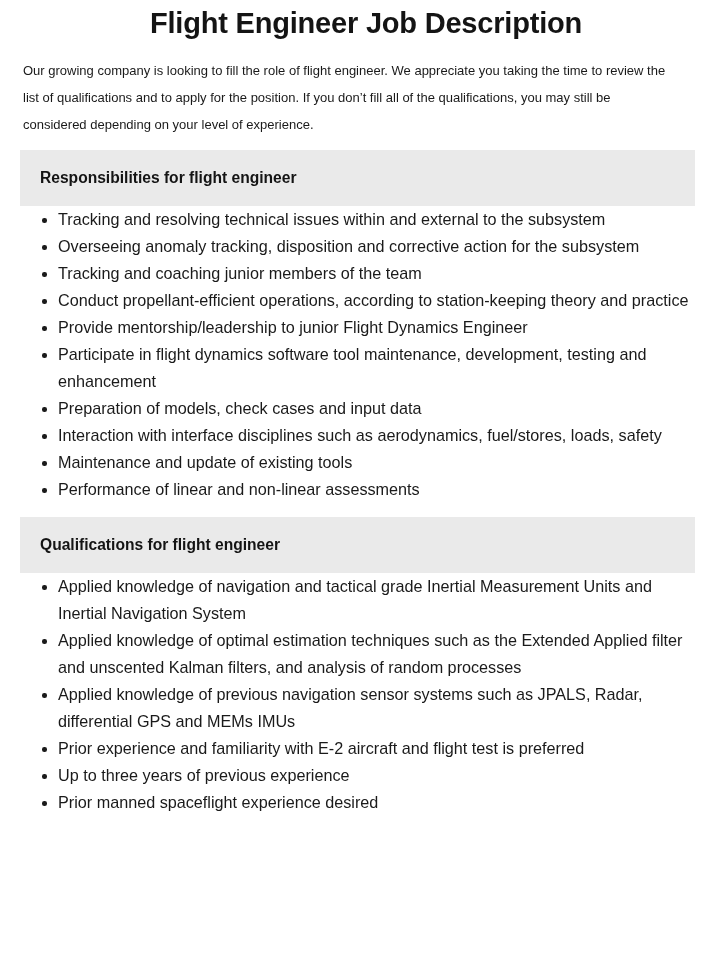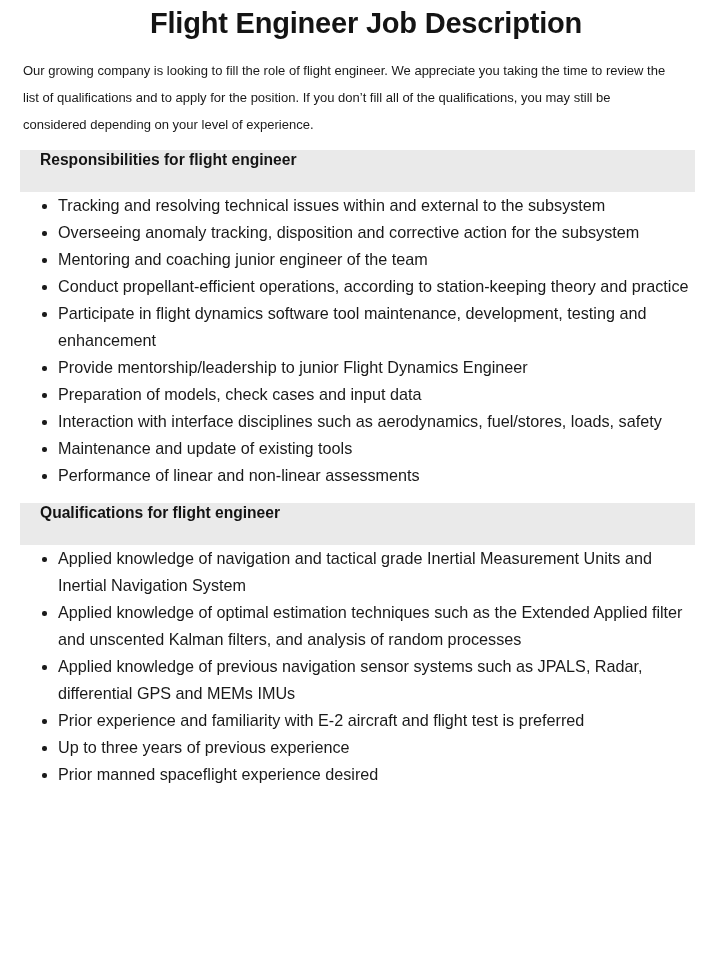--- a/index.html
+++ b/index.html
@@ -38,22 +38,23 @@
     line-height: 27px;
     color: #1a1a1a;
     max-width: 700px;
   }
   .section {
     margin-top: 0;
   }
   .section-header {
     background: #eaeaea;
     margin: 0 25px 0 20px;
-    height: 42px;
+    height: 56px;
     display: flex;
+    align-items: center;
     padding: 0 0 0 20px;
   }
   .section-header-text {
     font-size: 15.6px;
     font-weight: bold;
     color: #141414;
     line-height: 20px;
   }
   .sec-resp-wrap { padding-top: 12px; }
   .sec-qual-wrap { padding-top: 14px; }
@@ -93,24 +94,24 @@
 
   <p class="intro">Our growing company is looking to fill the role of flight engineer. We appreciate you taking the time to review the list of qualifications and to apply for the position. If you don’t fill all of the qualifications, you may still be considered depending on your level of experience.</p>
 
   <div class="section sec-resp-wrap">
     <div class="section-header">
       <span class="section-header-text">Responsibilities for flight engineer</span>
     </div>
     <ul class="bullets resp-list">
       <li>Tracking and resolving technical issues within and external to the subsystem</li>
       <li>Overseeing anomaly tracking, disposition and corrective action for the subsystem</li>
-      <li>Mentoring and coaching junior engineer of the team</li>
+      <li>Tracking and coaching junior members of the team</li>
       <li>Conduct propellant-efficient operations, according to station-keeping theory and practice</li>
+      <li>Provide mentorship/leadership to junior Flight Dynamics Engineer</li>
       <li>Participate in flight dynamics software tool maintenance, development, testing and enhancement</li>
-      <li>Provide mentorship/leadership to junior Flight Dynamics Engineer</li>
       <li>Preparation of models, check cases and input data</li>
       <li>Interaction with interface disciplines such as aerodynamics, fuel/stores, loads, safety</li>
       <li>Maintenance and update of existing tools</li>
       <li>Performance of linear and non-linear assessments</li>
     </ul>
   </div>
 
   <div class="section sec-qual-wrap">
     <div class="section-header">
       <span class="section-header-text">Qualifications for flight engineer</span>

